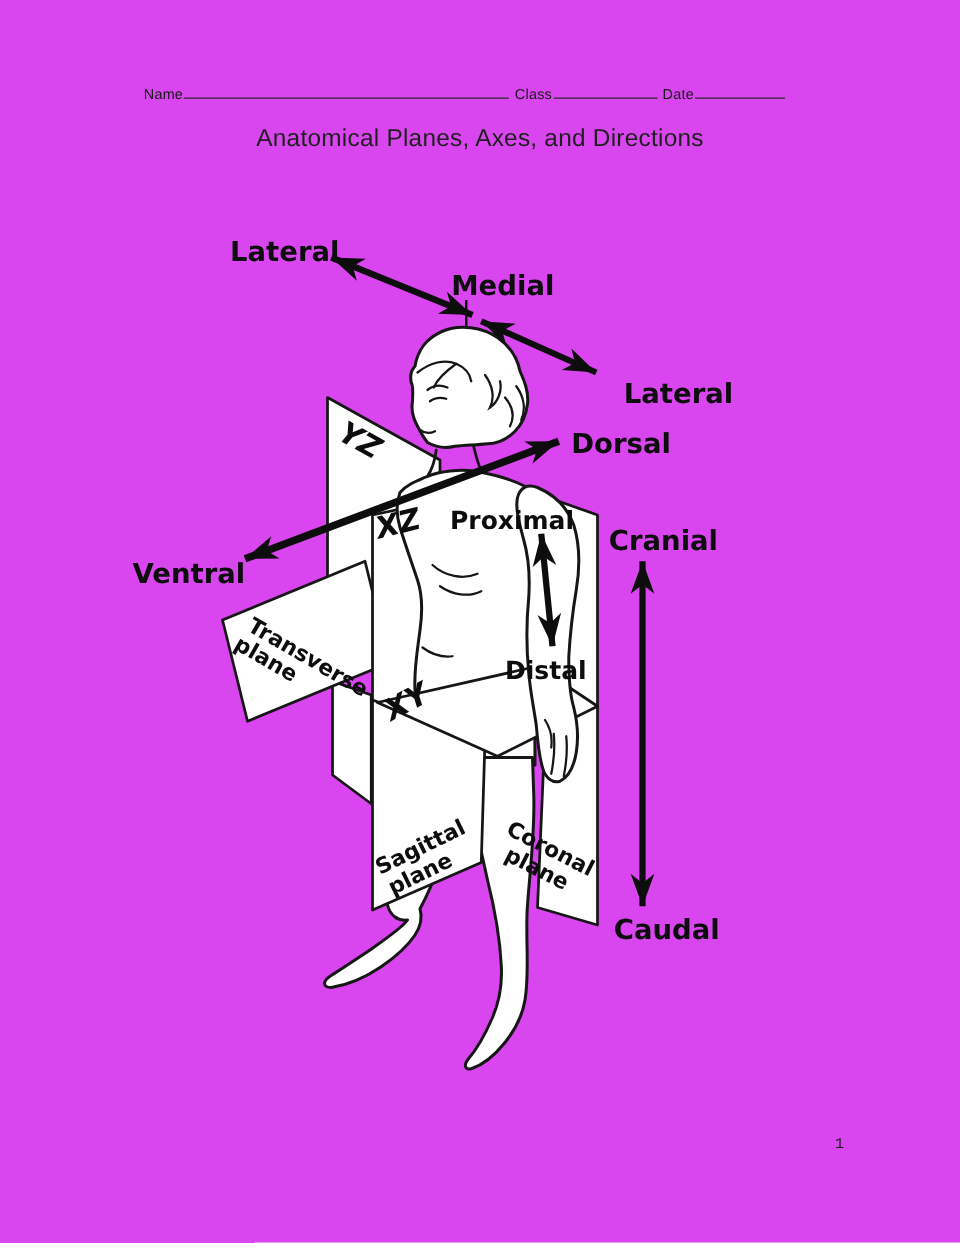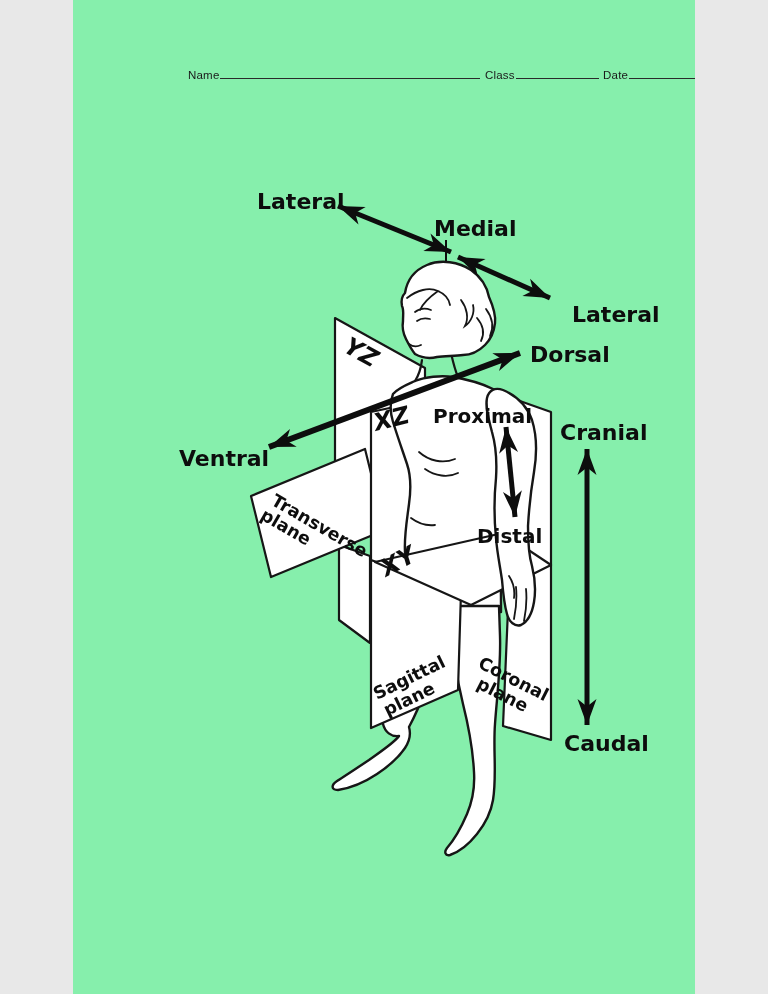--- a/index.html
+++ b/index.html
@@ -1,18 +1,18 @@
 <!DOCTYPE html>
 <html><head>
 <meta charset="utf-8">
 <style>
   html,body{margin:0;padding:0;background:#e8e8e8;}
   .page{
-    position:relative;width:622px;height:994px;margin:0 auto;
-    background:#86efac;overflow:hidden;
+    position:relative;width:768px;height:994px;margin:0 auto;
+    background:#d946ef;overflow:hidden;
     font-family:"Liberation Sans",sans-serif;color:#1a1a1a;
   }
   .header-row{
     position:absolute;left:115px;top:66px;width:560px;
     font-size:11.5px;letter-spacing:.2px;white-space:nowrap;
   }
   .blank-line{
     display:inline-block;height:12px;border-bottom:1.4px solid #2a2a2a;
     vertical-align:baseline;margin:0 1px;
   }
@@ -51,20 +51,21 @@
 <body>
 
 <div class="page">
 
   <div class="header-row">
     <span class="hdr-label">Name</span><span class="blank-line line-name"></span>
     <span class="hdr-label">Class</span><span class="blank-line line-class"></span>
     <span class="hdr-label">Date</span><span class="blank-line line-date"></span>
   </div>
 
+  <div class="doc-title">Anatomical Planes, Axes, and Directions</div>
 
   <svg class="diagram" width="768" height="994" viewBox="0 0 768 994">
     <defs>
       <marker id="ah" viewBox="-32 -12 34 24" refX="0" refY="0" markerWidth="34" markerHeight="24" markerUnits="userSpaceOnUse" orient="auto-start-reverse">
         <path d="M0,0 L-26,9.5 L-18.5,0 L-26,-9.5 Z" fill="#0d0d0d"></path>
       </marker>
     </defs>
 
     <g>
 

